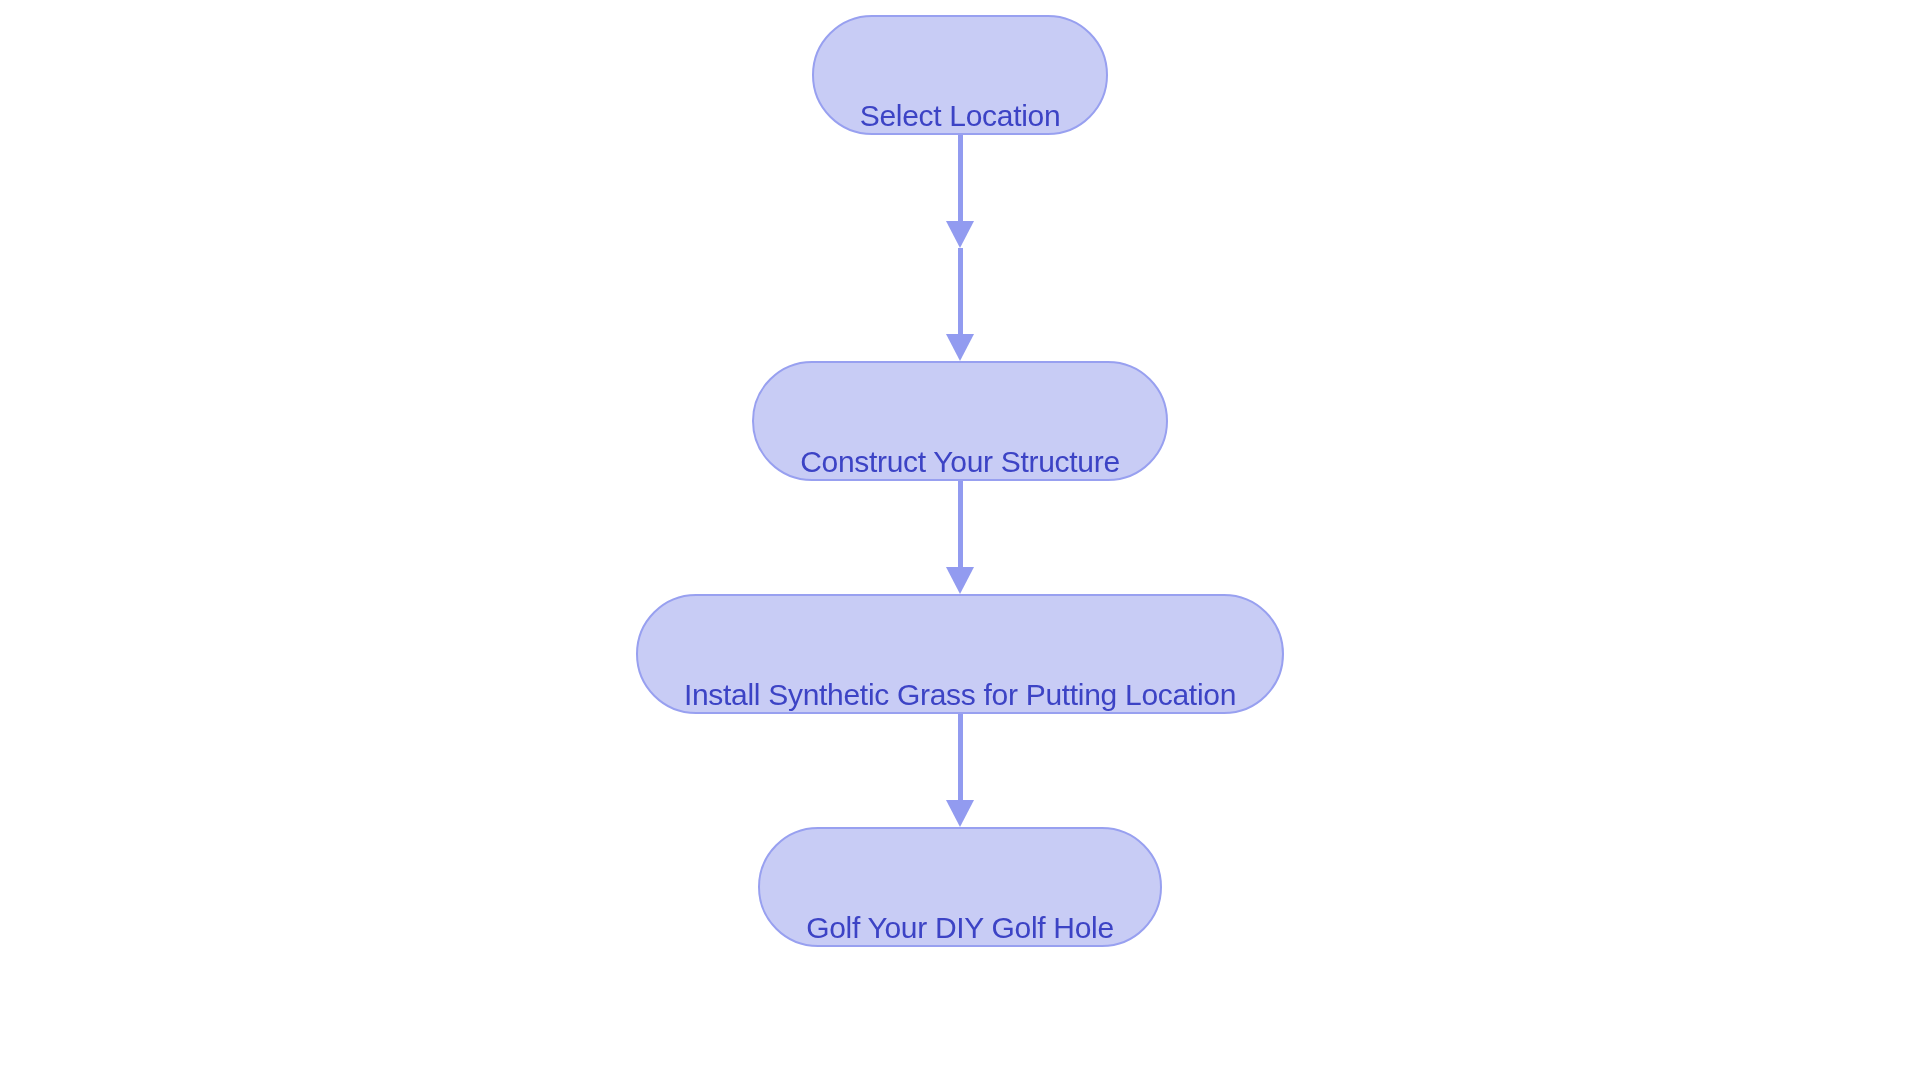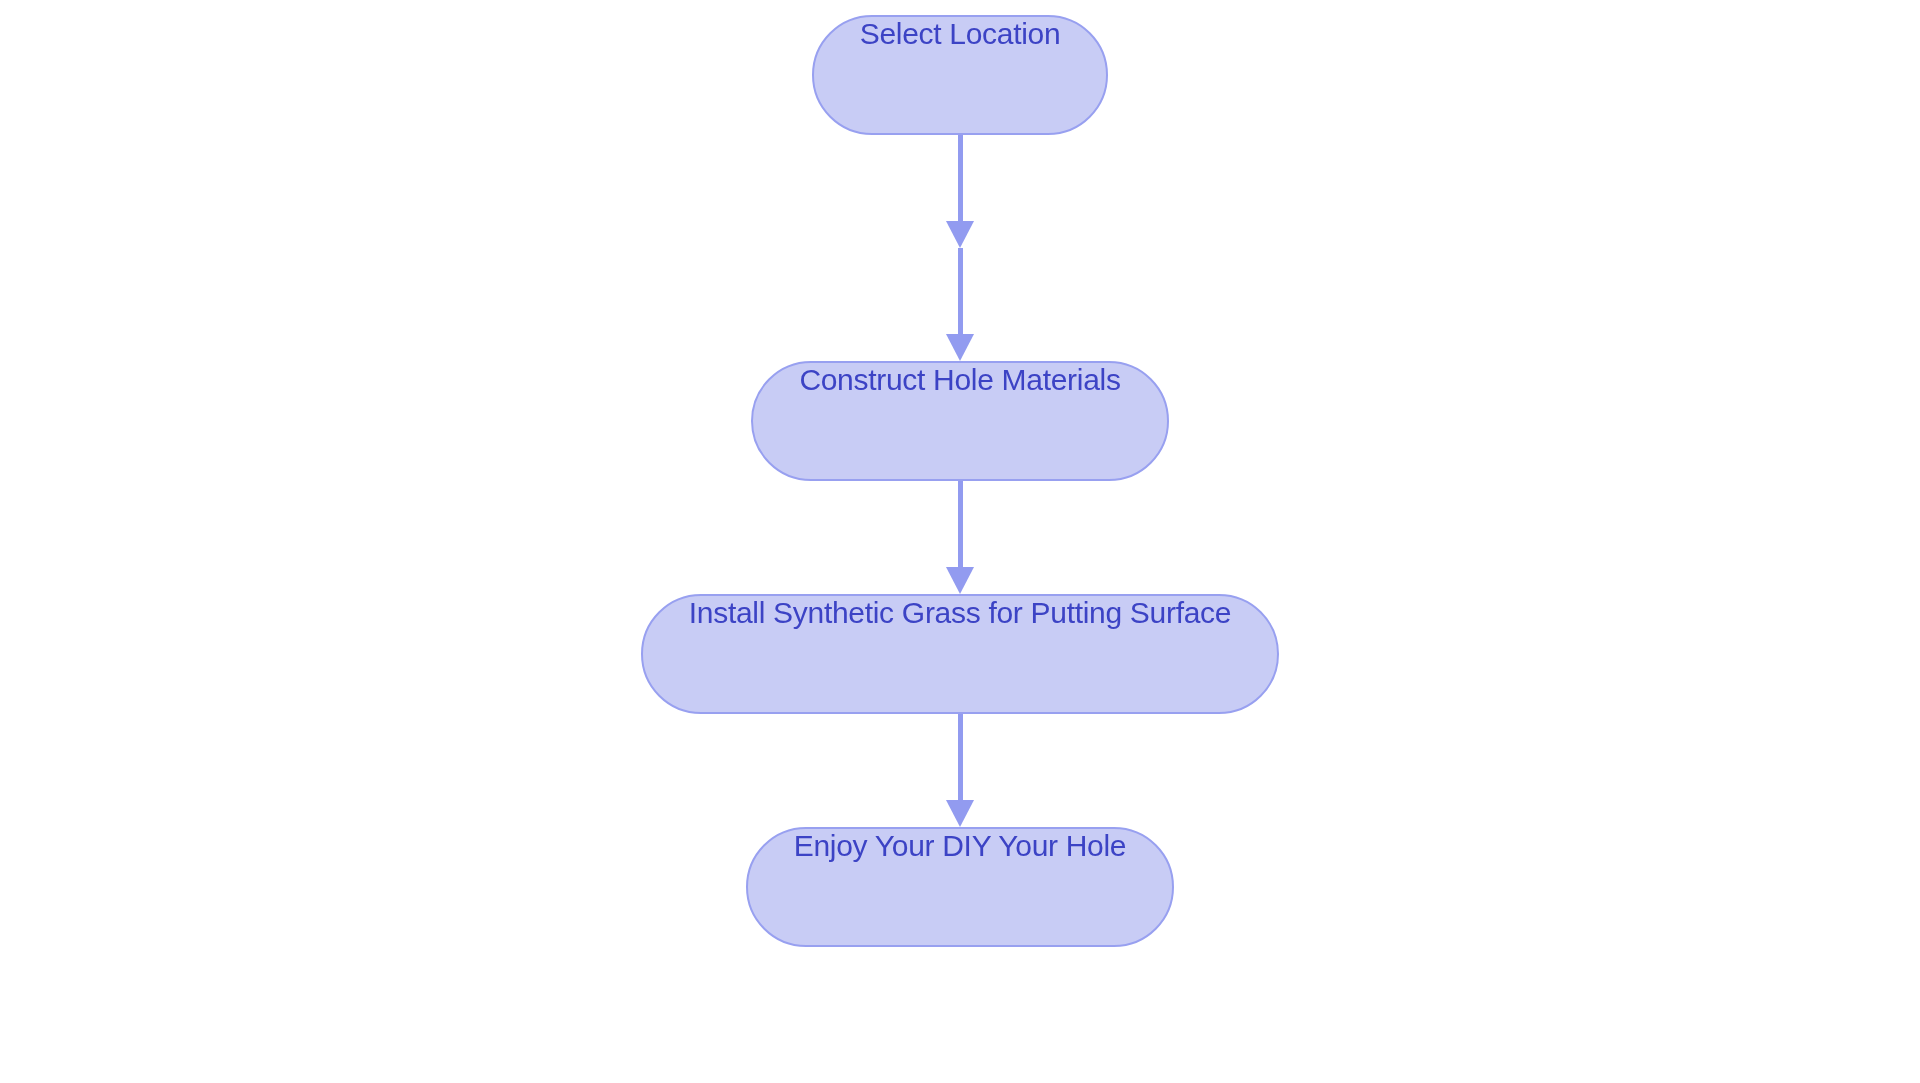--- a/index.html
+++ b/index.html
@@ -26,21 +26,21 @@
     padding-top: 15px;
   }
   .node {
     height: 120px;
     min-height: 120px;
     padding: 0 46px;
     border: 2px solid var(--node-border);
     background: var(--node-fill);
     border-radius: 62px;
     display: flex;
-    align-items: flex-start;
+    align-items: flex-end;
     justify-content: center;
     flex: 0 0 auto;
   }
   .node-label {
     color: var(--node-text);
     font-size: 30px;
     letter-spacing: -0.3px;
     white-space: nowrap;
     text-align: center;
   }
@@ -79,34 +79,34 @@
     <div class="arrow-head"></div>
   </div>
 
 
   <div class="arrow">
     <div class="arrow-stem"></div>
     <div class="arrow-head"></div>
   </div>
 
   <div class="node">
-    <span class="node-label">Construct Hole Materials</span>
+    <span class="node-label">Construct Your Structure</span>
   </div>
 
   <div class="arrow">
     <div class="arrow-stem"></div>
     <div class="arrow-head"></div>
   </div>
 
   <div class="node">
-    <span class="node-label">Install Synthetic Grass for Putting Surface</span>
+    <span class="node-label">Install Synthetic Grass for Putting Location</span>
   </div>
 
   <div class="arrow">
     <div class="arrow-stem"></div>
     <div class="arrow-head"></div>
   </div>
 
   <div class="node">
-    <span class="node-label">Enjoy Your DIY Your Hole</span>
+    <span class="node-label">Golf Your DIY Golf Hole</span>
   </div>
 
 </div>
 
 </body></html>

